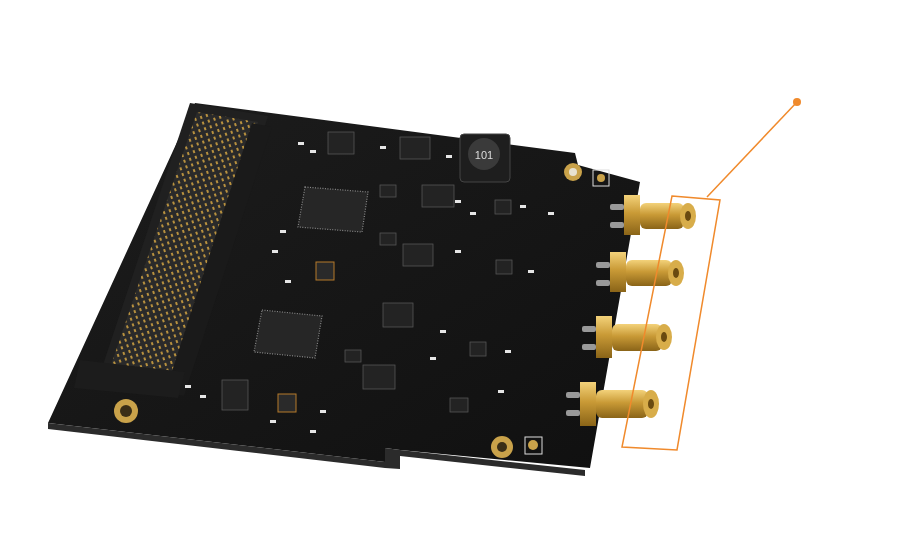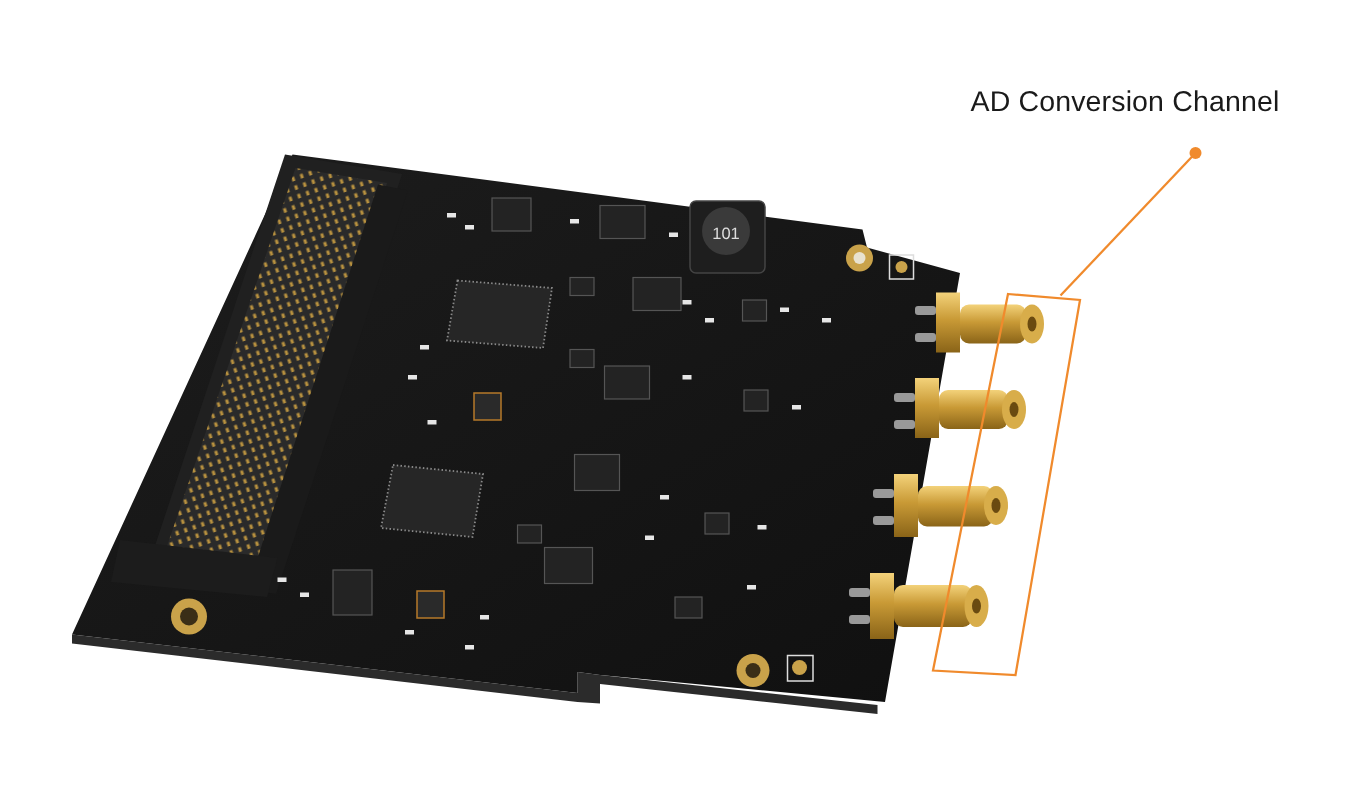--- a/index.html
+++ b/index.html
@@ -146,14 +146,13 @@
     </g>
   </g>
 
   <g>
     <polygon points="672,196 720,200 677,450 622,447" fill="none" stroke="#f08a2c" stroke-width="1.5"></polygon>
     <line x1="707" y1="197" x2="797" y2="102" stroke="#f08a2c" stroke-width="1.5"></line>
     <circle cx="797" cy="102" r="4" fill="#f08a2c"></circle>
   </g>
 </svg>
 
-<div class="callout-label">AD Conversion Channel</div>
 </div>
 
 </body></html>

